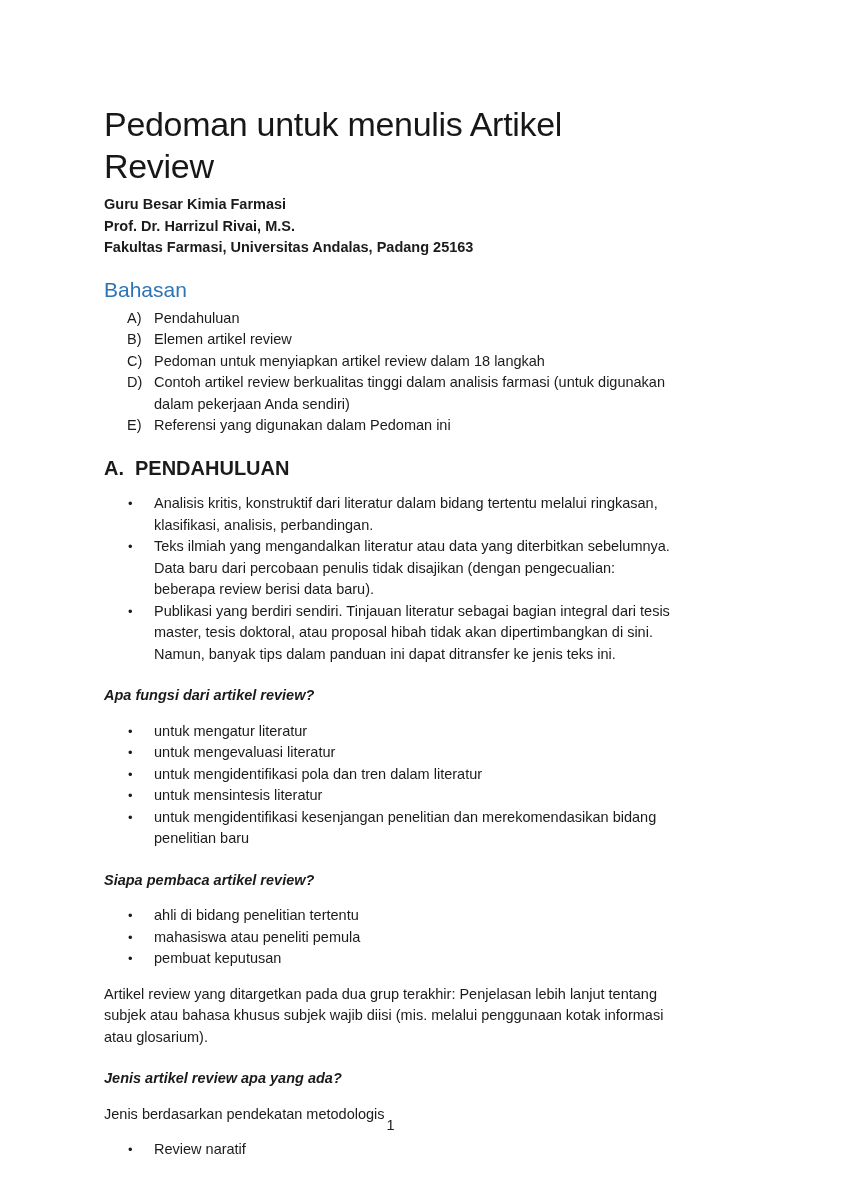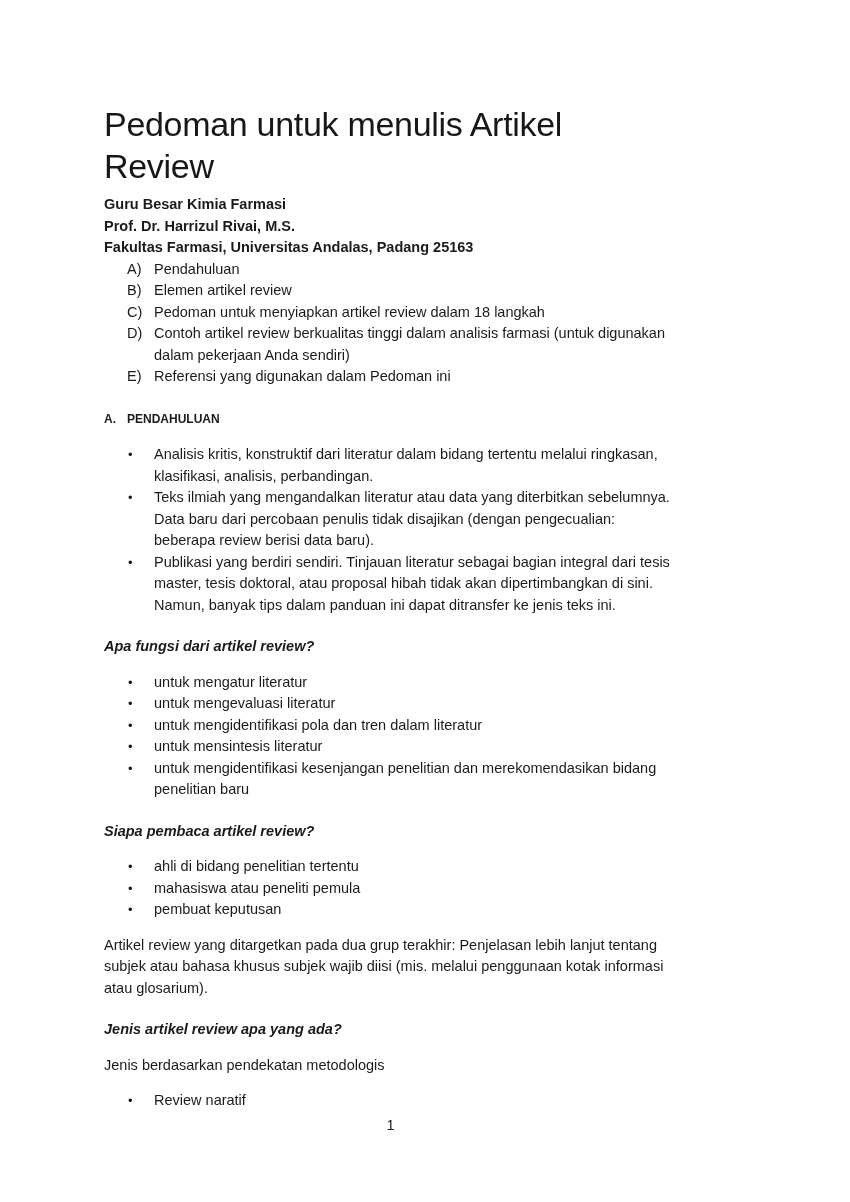--- a/index.html
+++ b/index.html
@@ -53,21 +53,21 @@
   .lettered-list .llabel {
     flex: 0 0 27px;
     padding-left: 23px;
     box-sizing: content-box;
   }
   .lettered-list .ltext {
     flex: 1;
   }
   .sec-heading {
     margin: 21px 0 12px 0;
-    font-size: 12px;
+    font-size: 20px;
     line-height: 21.5px;
     font-weight: bold;
   }
   .sec-heading .hlabel { margin-right: 11px; }
   .q-heading {
     margin: 11px 0 0 0;
     font-size: 14.5px;
     line-height: 21.5px;
     font-weight: bold;
   }
@@ -113,20 +113,21 @@
 <div class="page">
 
   <h1 class="title">Pedoman untuk menulis Artikel Review</h1>
 
   <div>
     <p class="author-line">Guru Besar Kimia Farmasi</p>
     <p class="author-line">Prof. Dr. Harrizul Rivai, M.S.</p>
     <p class="author-line">Fakultas Farmasi, Universitas Andalas, Padang 25163</p>
   </div>
 
+  <h2 class="h-blue">Bahasan</h2>
 
   <ol class="lettered-list">
     <li>
       <span class="llabel">A)</span>
       <span class="ltext">Pendahuluan</span>
     </li>
     <li>
       <span class="llabel">B)</span>
       <span class="ltext">Elemen artikel review</span>
     </li>

